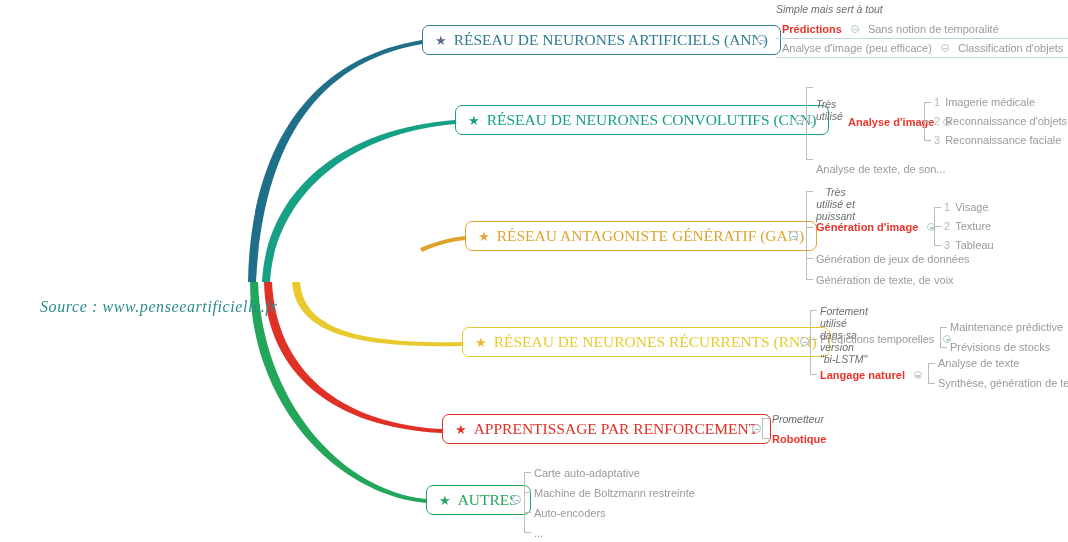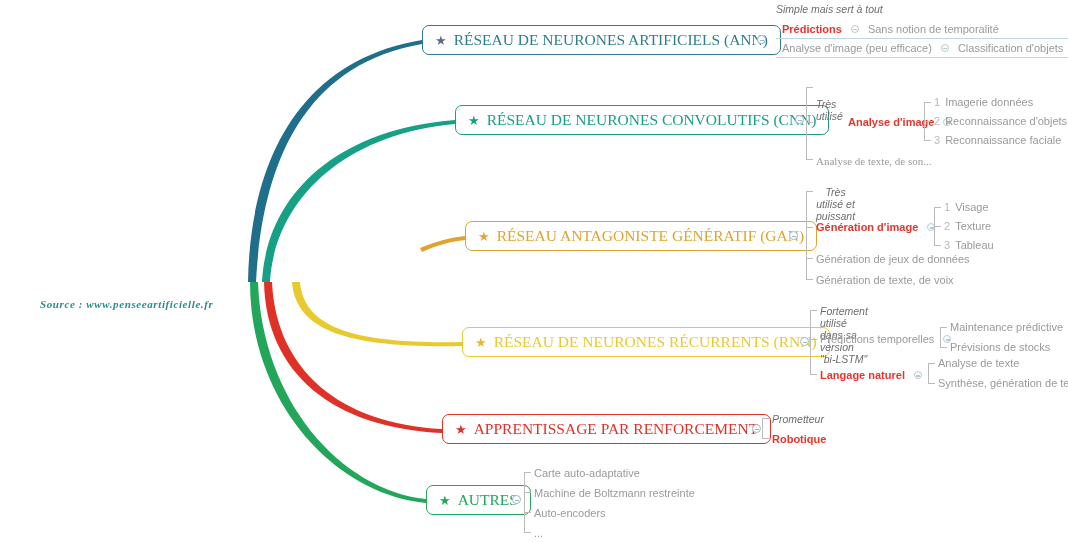--- a/index.html
+++ b/index.html
@@ -8,22 +8,22 @@
   #canvas{position:absolute;left:0;top:0;width:1068px;height:542px;}
 
   svg.links{position:absolute;left:0;top:0;width:1068px;height:542px;pointer-events:none;}
 
   
   .hub{position:absolute;left:32px;top:229px;width:392px;height:52px;
        background:#F7941E;border-radius:9px;display:flex;align-items:center;
        box-shadow:0 1px 2px rgba(0,0,0,.12);}
   .hub-label{color:#ffffff;font-size:22px;letter-spacing:.3px;padding-left:22px;
              font-family:"Liberation Sans",sans-serif;}
-  .source{position:absolute;left:40px;top:298px;font-size:11px;font-style:italic;
-          color:#2E8B8B;font-family:"Liberation Serif",serif;letter-spacing:.6px;font-weight:bold;}
+  .source{position:absolute;left:40px;top:298px;font-size:16px;font-style:italic;
+          color:#2E8B8B;font-family:"Liberation Serif",serif;letter-spacing:.6px;}
 
   
   .node{position:absolute;display:flex;align-items:center;border:1.6px solid #888;
         border-radius:7px;background:#fff;height:30px;padding:0 12px;box-sizing:border-box;
         font-family:"Liberation Serif",serif;font-size:15.5px;white-space:nowrap;}
   .node .star{font-size:13px;margin-right:7px;line-height:1;}
 
   
   .handle{position:absolute;width:9px;height:9px;border-radius:50%;
           border:1.3px solid #9fb8c4;background:#fff;box-sizing:border-box;}
@@ -107,33 +107,33 @@
       <span class="mini-h"></span>
     </div>
 
     <div style="position:absolute;left:118px;top:15px;">
       <div class="bracket" style="left:0;top:5px;height:38px;"></div>
       <div class="stub" style="left:0;top:5px;"></div>
       <div class="stub" style="left:0;top:24px;"></div>
       <div class="stub" style="left:0;top:43px;"></div>
       <div class="sub-row" style="position:absolute;left:10px;top:-2px;">
         <span class="txt-num">1</span>
-        <span class="txt-grey">Imagerie données</span>
+        <span class="txt-grey">Imagerie médicale</span>
       </div>
       <div class="sub-row" style="position:absolute;left:10px;top:17px;">
         <span class="txt-num">2</span>
         <span class="txt-grey">Reconnaissance d'objets</span>
       </div>
       <div class="sub-row" style="position:absolute;left:10px;top:36px;">
         <span class="txt-num">3</span>
         <span class="txt-grey">Reconnaissance faciale</span>
       </div>
     </div>
 
-    <div class="sub-row" style="position:absolute;left:10px;top:72px;font-family:Liberation Serif, serif;">
+    <div class="sub-row" style="position:absolute;left:10px;top:80px;">
       <span class="txt-grey">Analyse de texte, de son...</span>
     </div>
   </div>
 
   <div class="node" id="n-gan" style="left: 465px; top: 221px; border-color: rgb(224, 164, 46);">
     <span class="star" style="color: rgb(232, 163, 61);">★</span>
     <span style="color: rgb(224, 164, 46);">RÉSEAU ANTAGONISTE GÉNÉRATIF (GAN)</span>
   </div>
   <div class="handle" id="h-gan" style="left:789px;top:231px;"></div>
 

